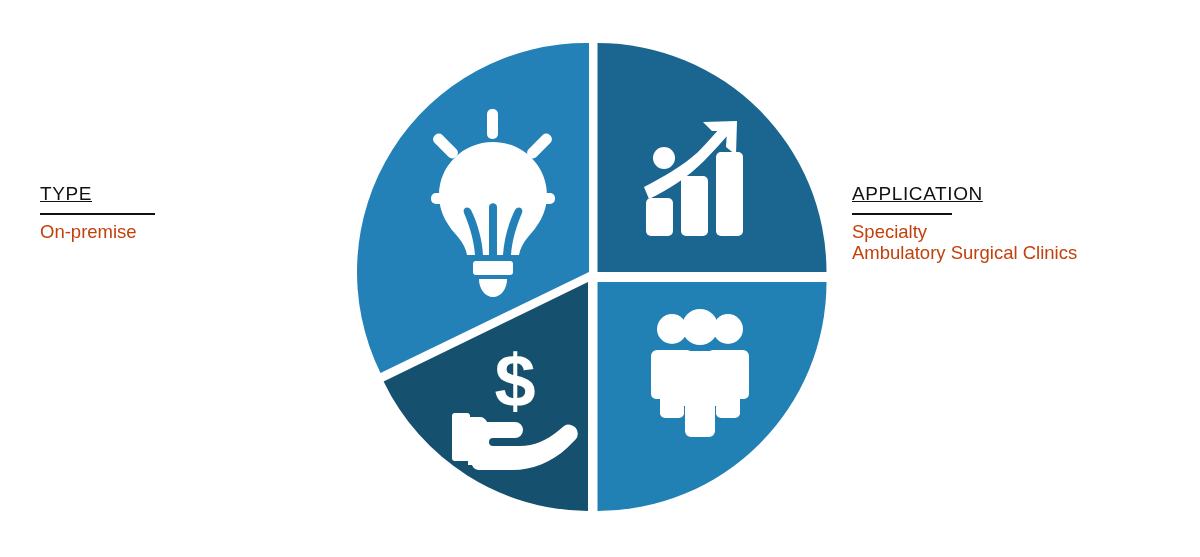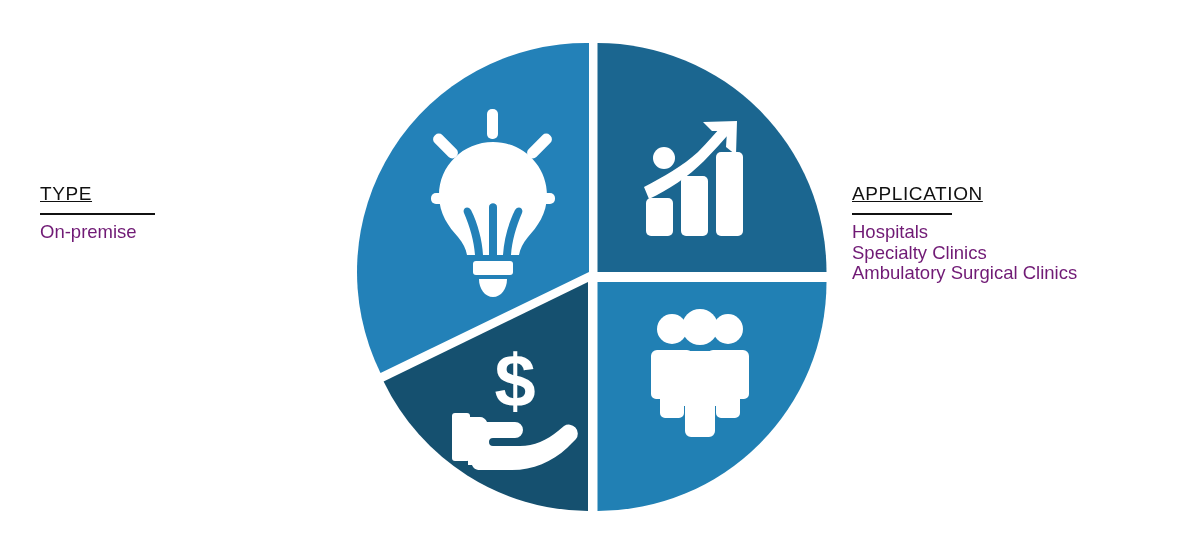--- a/index.html
+++ b/index.html
@@ -39,21 +39,21 @@
   }
   .label-block .rule {
     height: 0;
     border-top: 2px solid #111111;
     margin-top: 9px;
     margin-bottom: 7px;
   }
   .label-block .items {
     font-size: 18.5px;
     line-height: 1.12;
-    color: #701a75;
+    color: #c2410c;
     white-space: nowrap;
   }
   .label-block .items div {
     white-space: nowrap;
   }
 
   #type-block {
     left: 40px;
     top: 184px;
     width: 230px;
@@ -190,19 +190,18 @@
     <div class="rule"></div>
     <div class="items">
       <div>On-premise</div>
     </div>
   </div>
 
   <div class="label-block" id="application-block">
     <div class="heading">APPLICATION</div>
     <div class="rule"></div>
     <div class="items">
-      <div>Hospitals</div>
-      <div>Specialty Clinics</div>
+      <div>Specialty</div>
       <div>Ambulatory Surgical Clinics</div>
     </div>
   </div>
 
 </div>
 
 </body></html>

